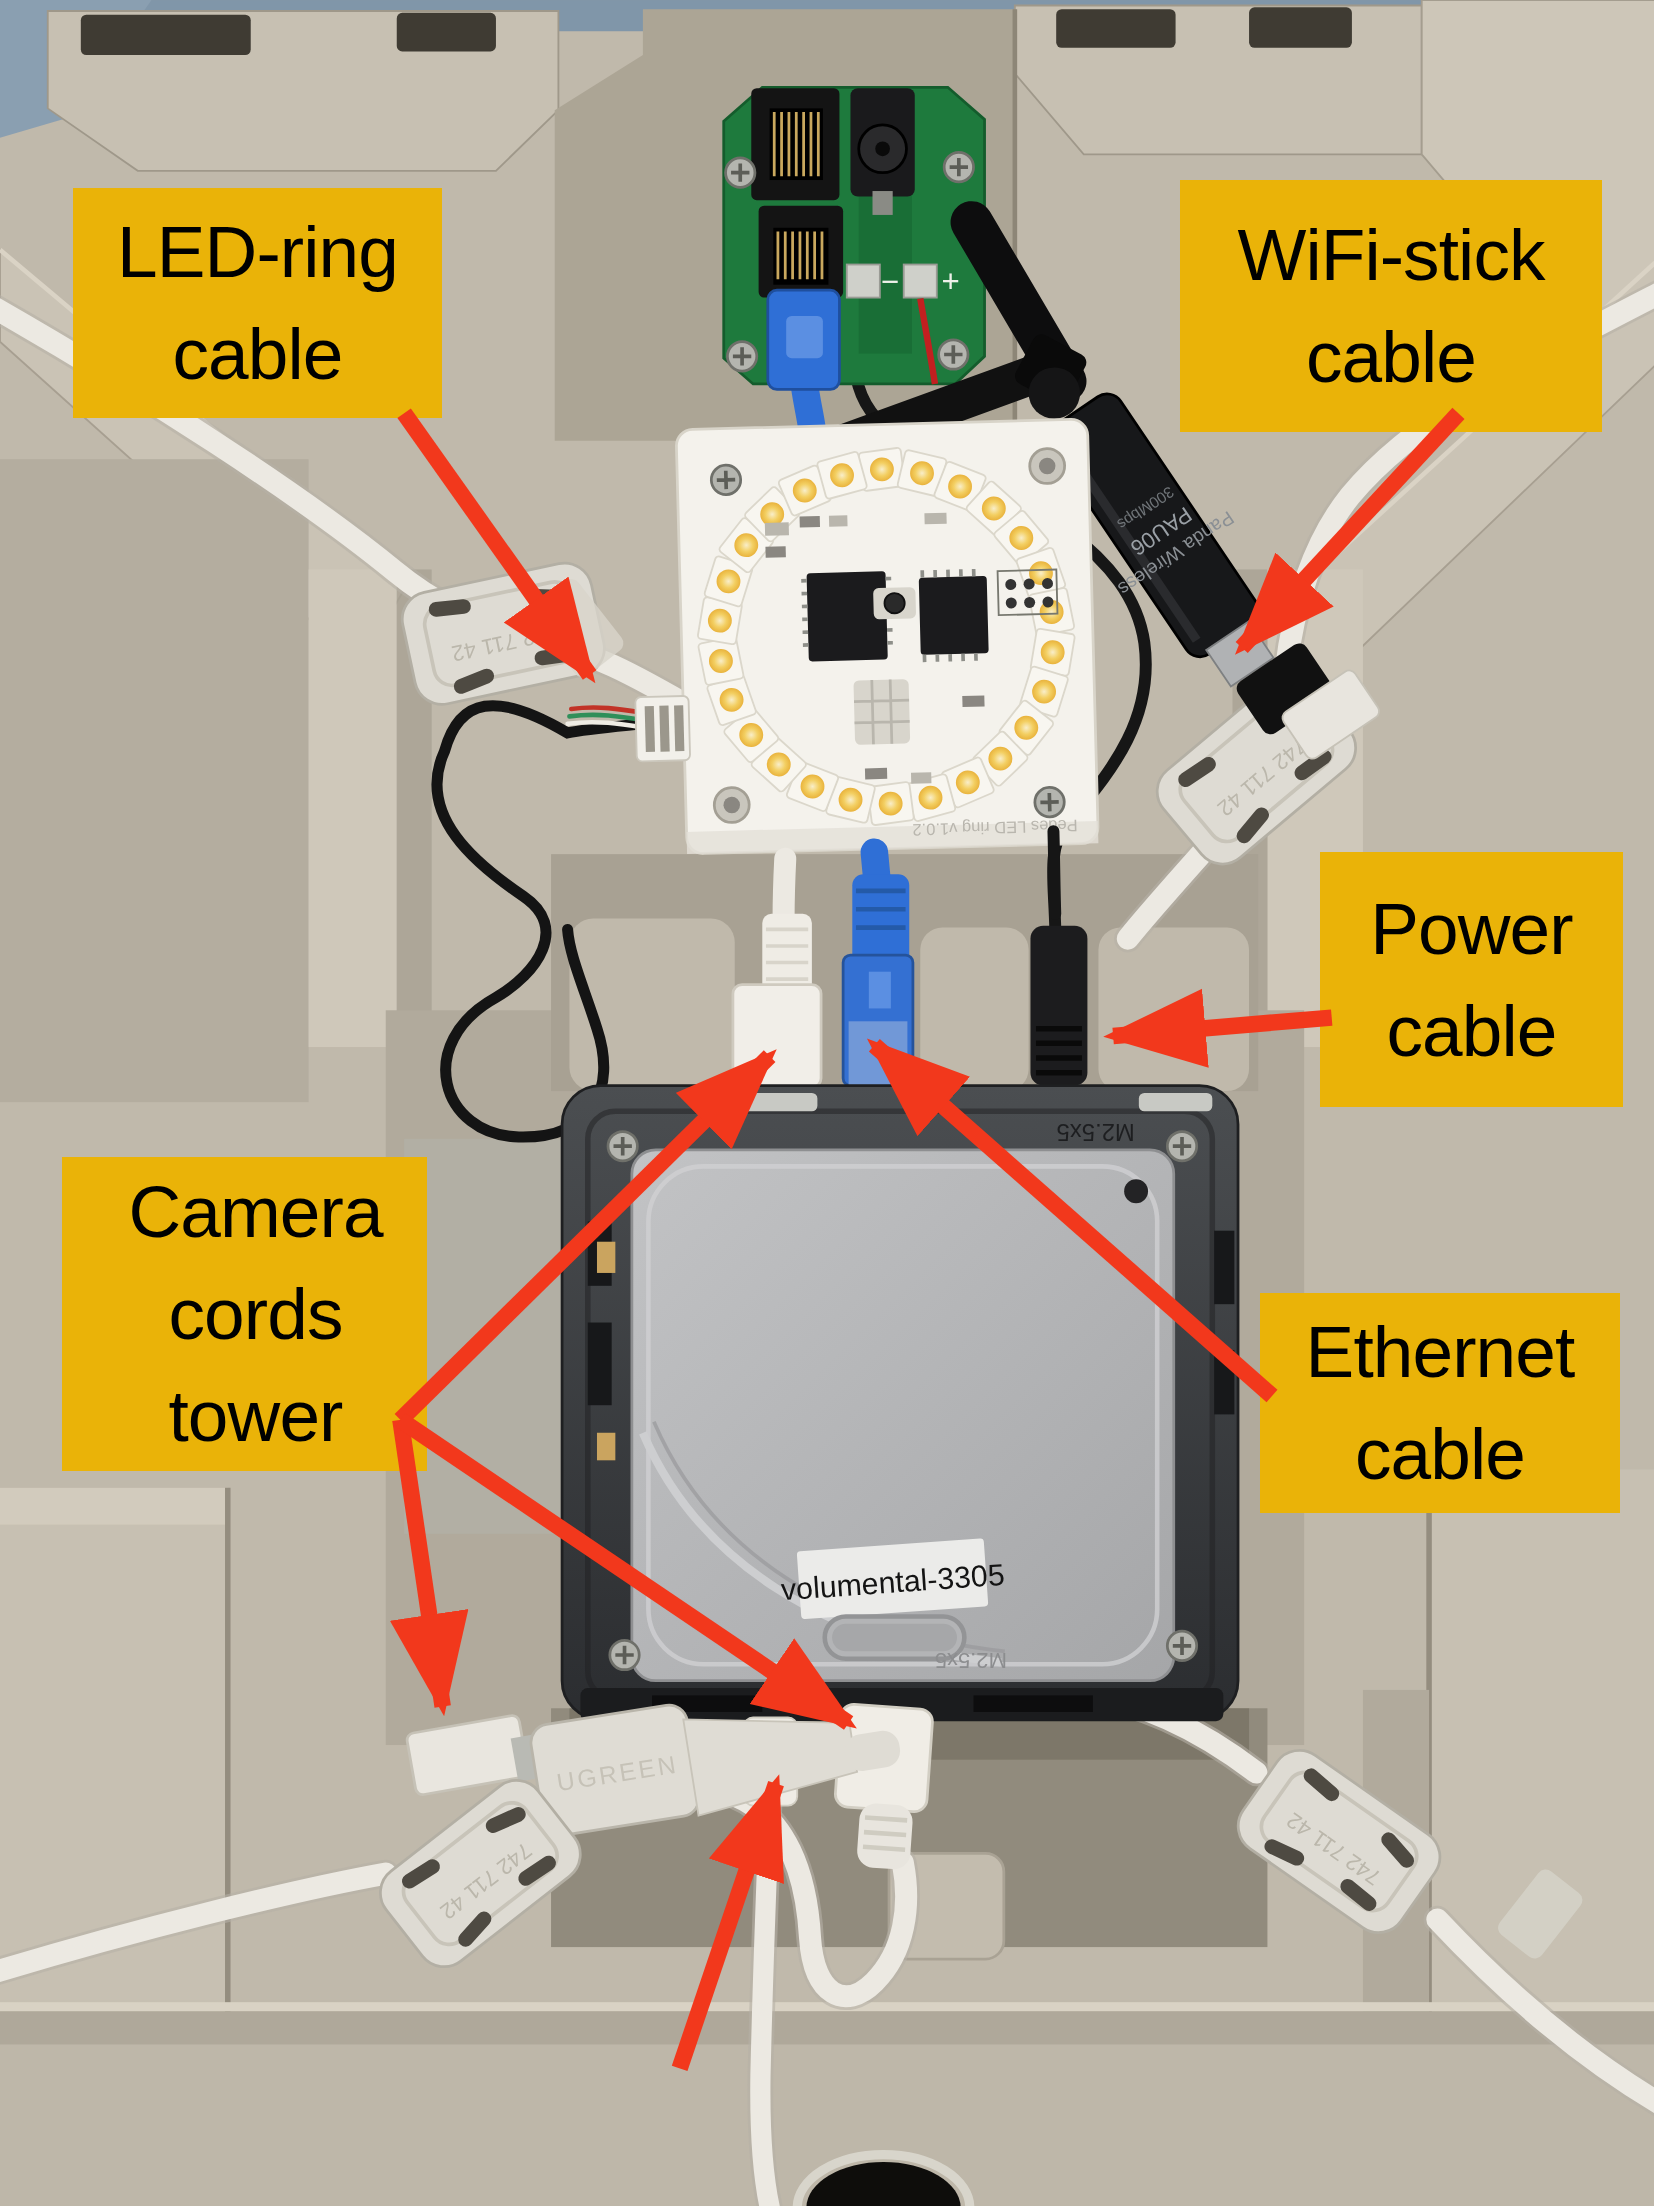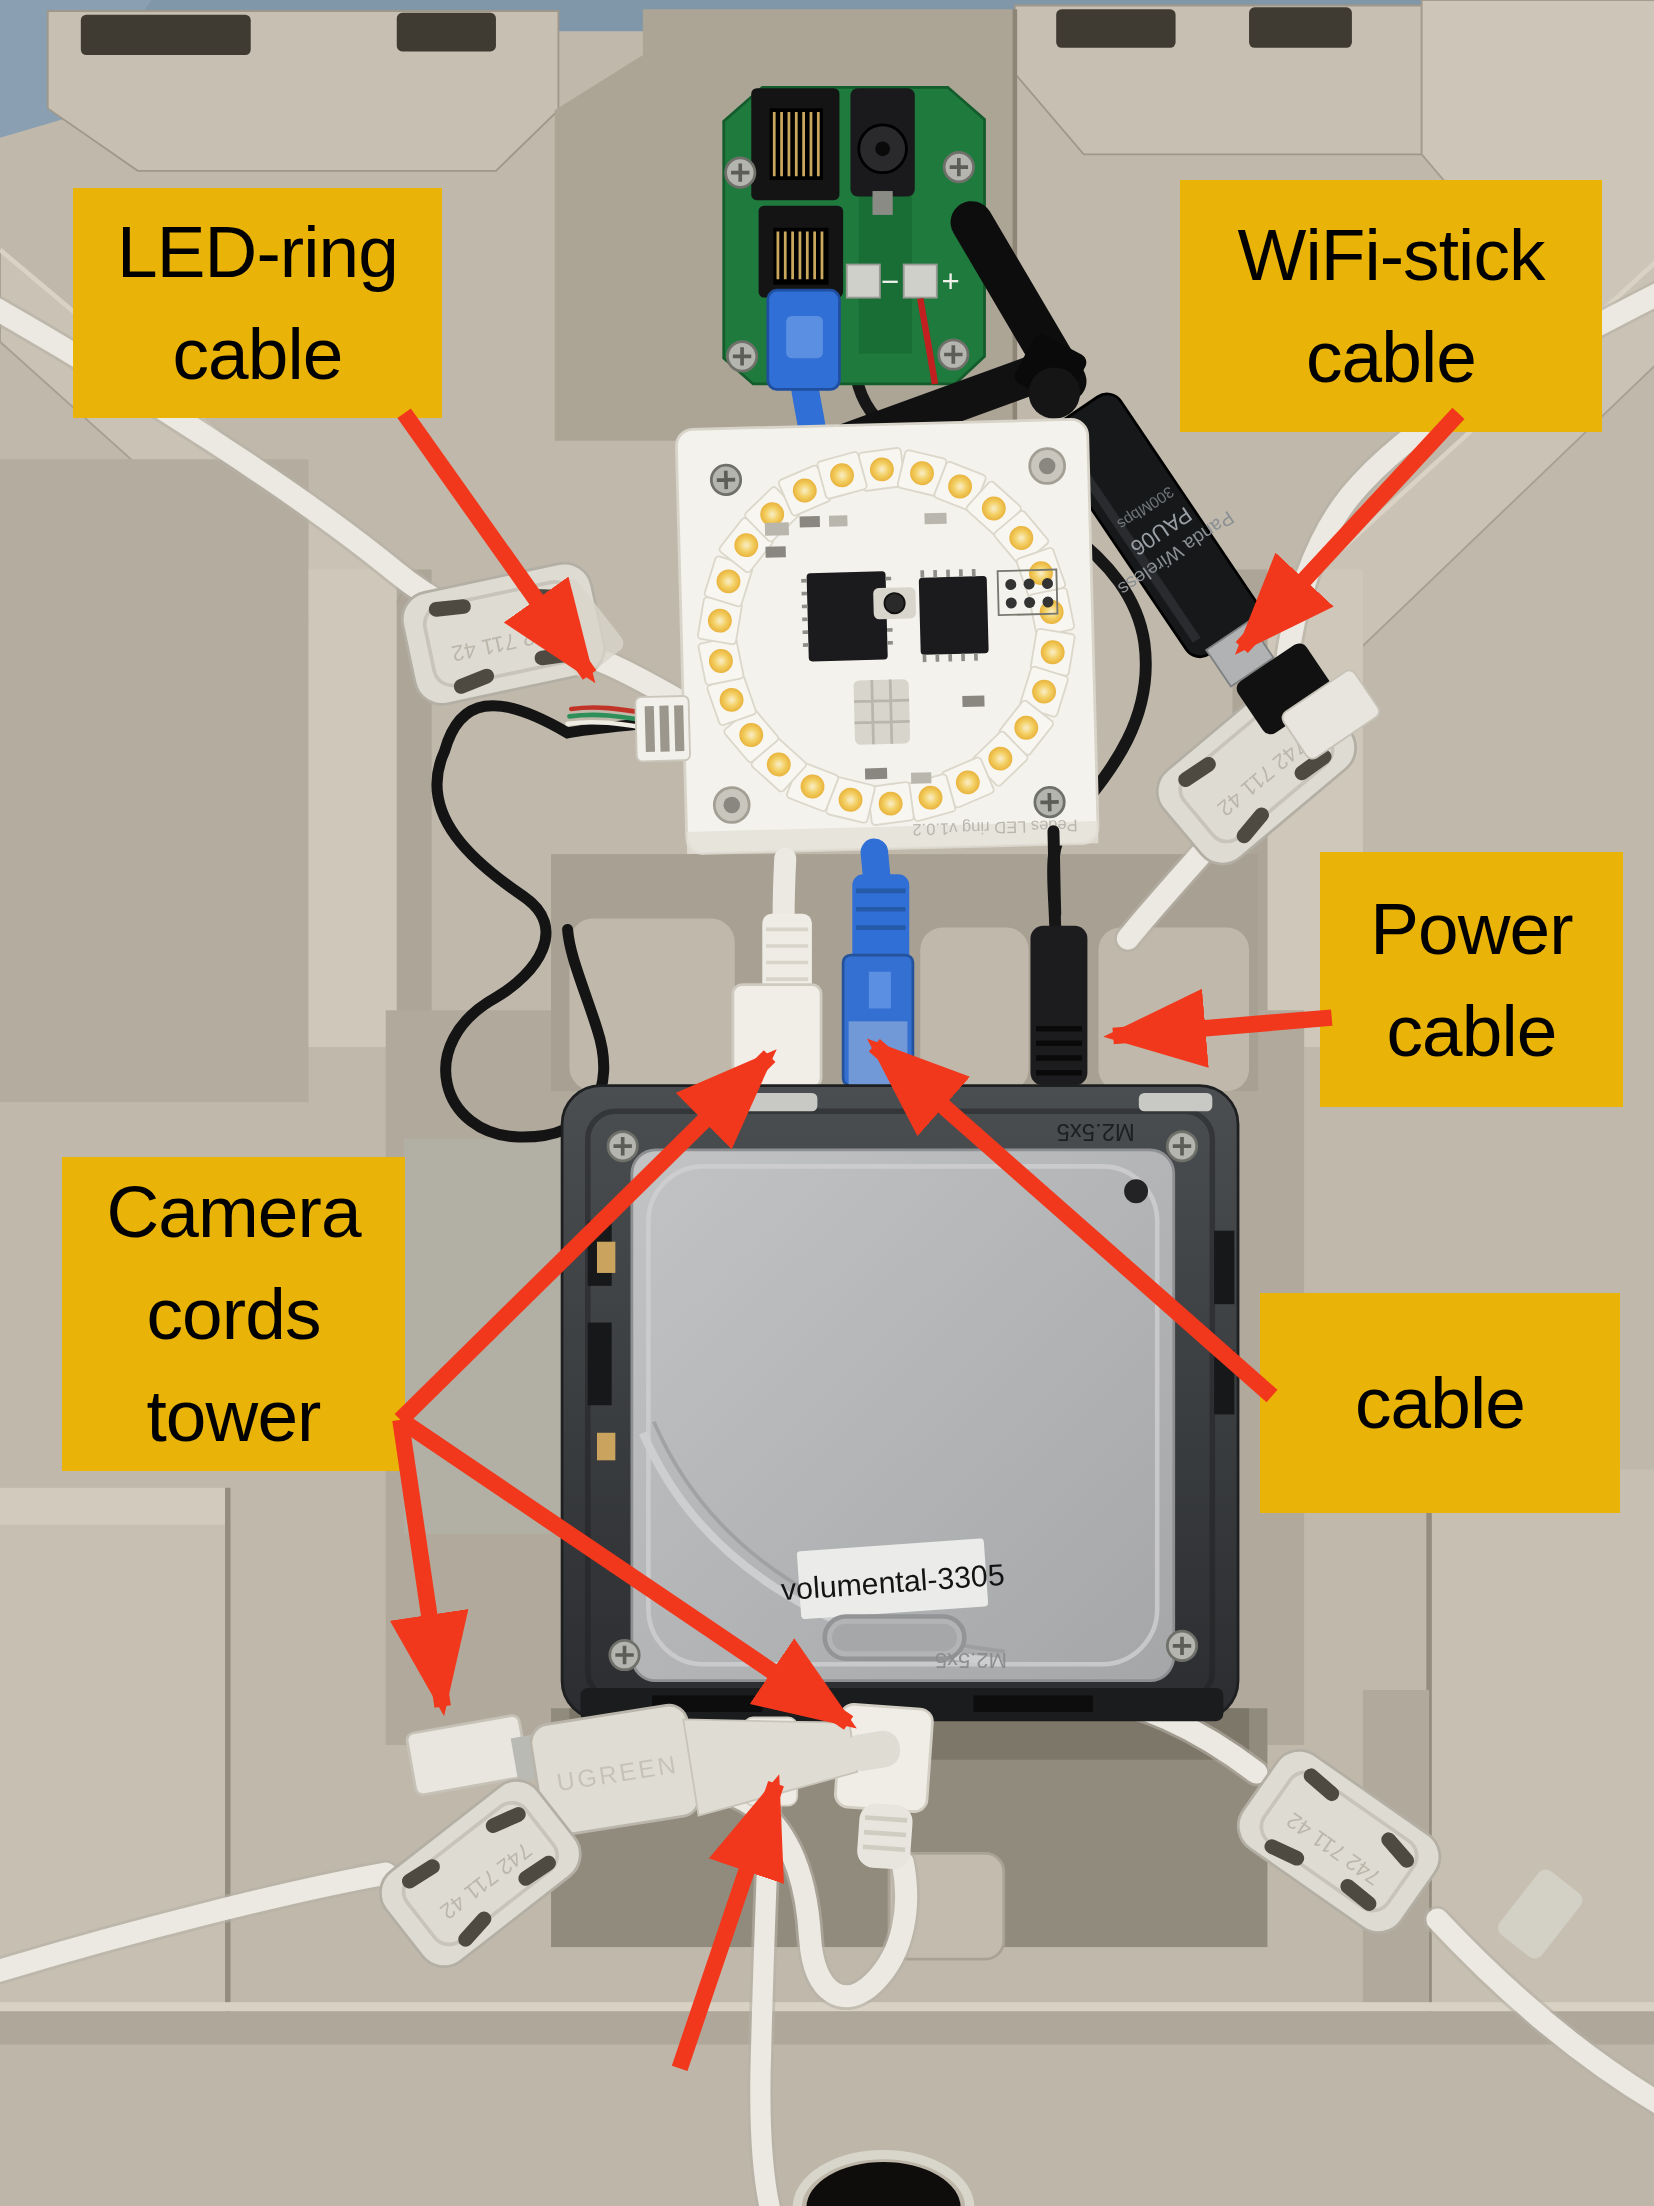--- a/index.html
+++ b/index.html
@@ -404,26 +404,27 @@
   <span>cable</span>
 </div>
 <div class="label lbl-lg" id="label-wifi" style="left:1164px;top:180px;width:422px;height:252px;margin-left:16px;">
   <span>WiFi-stick</span>
   <span>cable</span>
 </div>
 <div class="label lbl-lg" id="label-power" style="left:1320px;top:852px;width:303px;height:255px;">
   <span>Power</span>
   <span>cable</span>
 </div>
-<div class="label lbl-lg" id="label-camera" style="left:62px;top:1157px;width:343px;height:314px;">
+<div class="label lbl-lg" id="label-camera" style="left:62px;top:1157px;width:343px;height:314px;padding-left:22px;">
   <span>Camera</span>
   <span>cords</span>
   <span>tower</span>
 </div>
 <div class="label lbl-lg" id="label-ethernet" style="left:1260px;top:1293px;width:360px;height:220px;">
+  <span>Ethernet</span>
   <span>cable</span>
 </div>
 
 <svg class="layer" id="arrow-layer" width="1655" height="2207" viewBox="0 0 1802 2403">
   <defs>
     <marker id="ah" markerWidth="8" markerHeight="6" refX="5.6" refY="2.4" orient="auto" markerUnits="strokeWidth">
       <path d="M0,0 L6.2,2.4 L0,4.8 z" fill="#f2381c"></path>
     </marker>
   </defs>
   <g stroke="#f2381c" stroke-width="18" fill="none">

